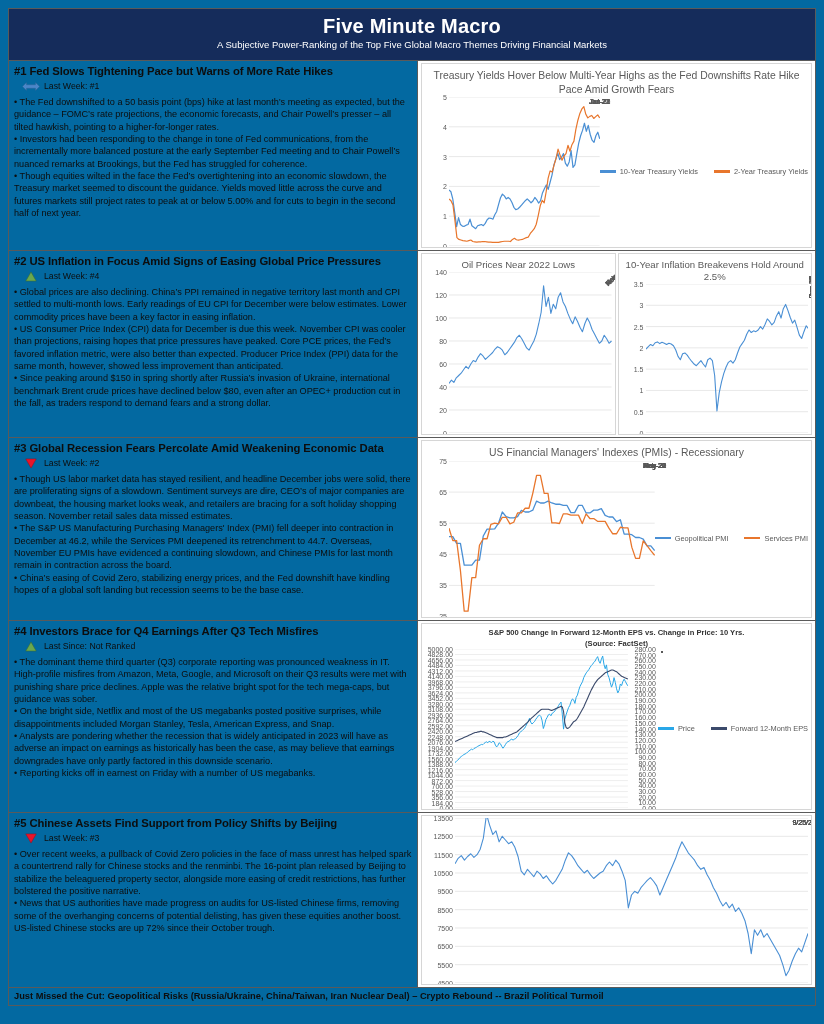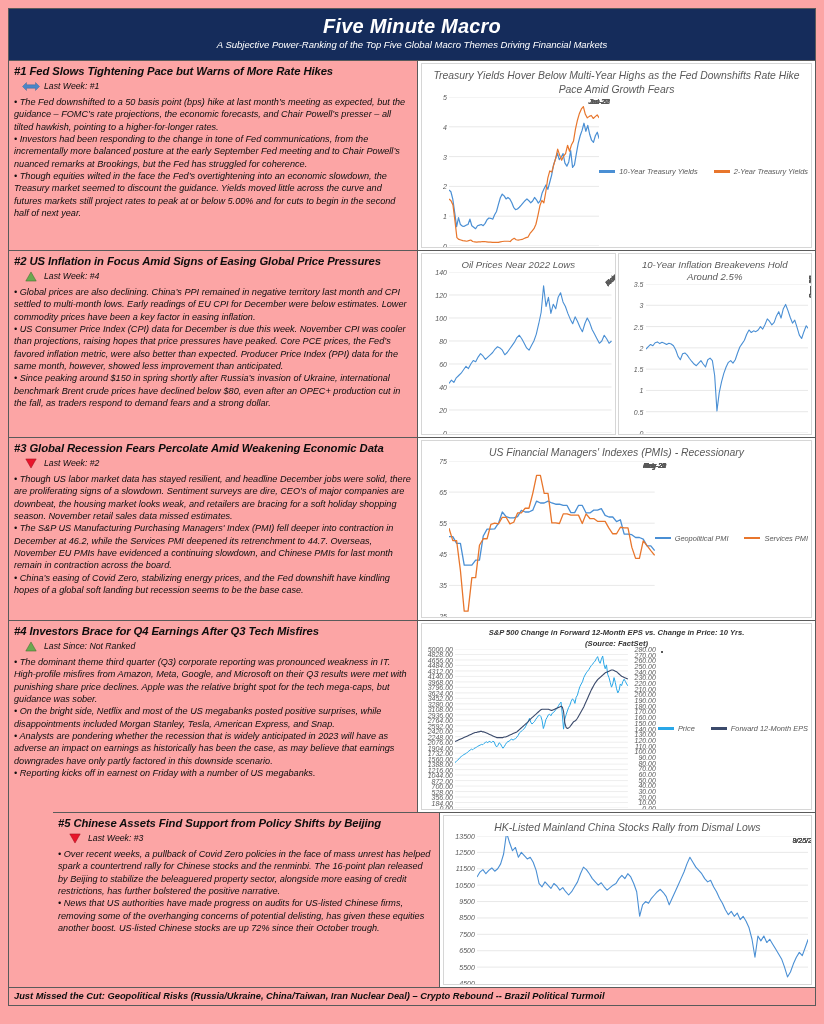--- a/index.html
+++ b/index.html
@@ -14,23 +14,22 @@
     height: 1024px;
     overflow: hidden;
     color: #0d0d0d;
   }
 
   .page {
     width: 824px;
     height: 1024px;
     box-sizing: border-box;
     padding: 8px 8px 0 8px;
-    background: #fca5a5;
+    background: #0369a1;
     position: relative;
-    font-style: italic;
   }
 
   .doc {
     border: 1px solid #5a5a5a;
     box-sizing: border-box;
     width: 808px;
   }
 
   
   .banner {
@@ -662,37 +661,36 @@
                 <div class="legend-item">
                   <span class="legend-line" style="background: rgb(59, 74, 107);"></span>
                   <span>Forward 12-Month EPS</span>
                 </div>
               </div>
           </div>
         </div>
       </div>
     </div>
 
-    <div class="section" style="height:175px;margin-left:44px;">
+    <div class="section" style="height:175px;">
       <div class="sec-left">
         <div class="sec-title">#5 Chinese Assets Find Support from Policy Shifts by Beijing</div>
         <div class="rank-row">
           <svg class="ind" viewBox="0 0 20 20">
             <polygon points="10,17 18,3 2,3" fill="#e8142a" stroke="#9c0d1c" stroke-width="0.8"></polygon>
           </svg>
           <span class="rank-label">Last Week: #3</span>
         </div>
         <div class="bullets">
           <p>• Over recent weeks, a pullback of Covid Zero policies in the face of mass unrest has helped spark a countertrend rally for Chinese stocks and the renminbi. The 16-point plan released by Beijing to stabilize the beleaguered property sector, alongside more easing of credit restrictions, has further bolstered the positive narrative.</p>
           <p>• News that US authorities have made progress on audits for US-listed Chinese firms, removing some of the overhanging concerns of potential delisting, has given these equities another boost. US-listed Chinese stocks are up 72% since their October trough.</p>
         </div>
       </div>
       <div class="sec-right">
         <div class="chart-box">
-          <div class="chart-title">HK-Listed Mainland China Stocks Rally from Dismal Lows</div>
           <div class="plot-wrap">
             <div class="plot-row">
               <div class="ylab wide" id="hk-y">
                   <span style="top: 0%;">13500</span>
                   <span style="top: 11.1111%;">12500</span>
                   <span style="top: 22.2222%;">11500</span>
                   <span style="top: 33.3333%;">10500</span>
                   <span style="top: 44.4444%;">9500</span>
                   <span style="top: 55.5556%;">8500</span>
                   <span style="top: 66.6667%;">7500</span>

